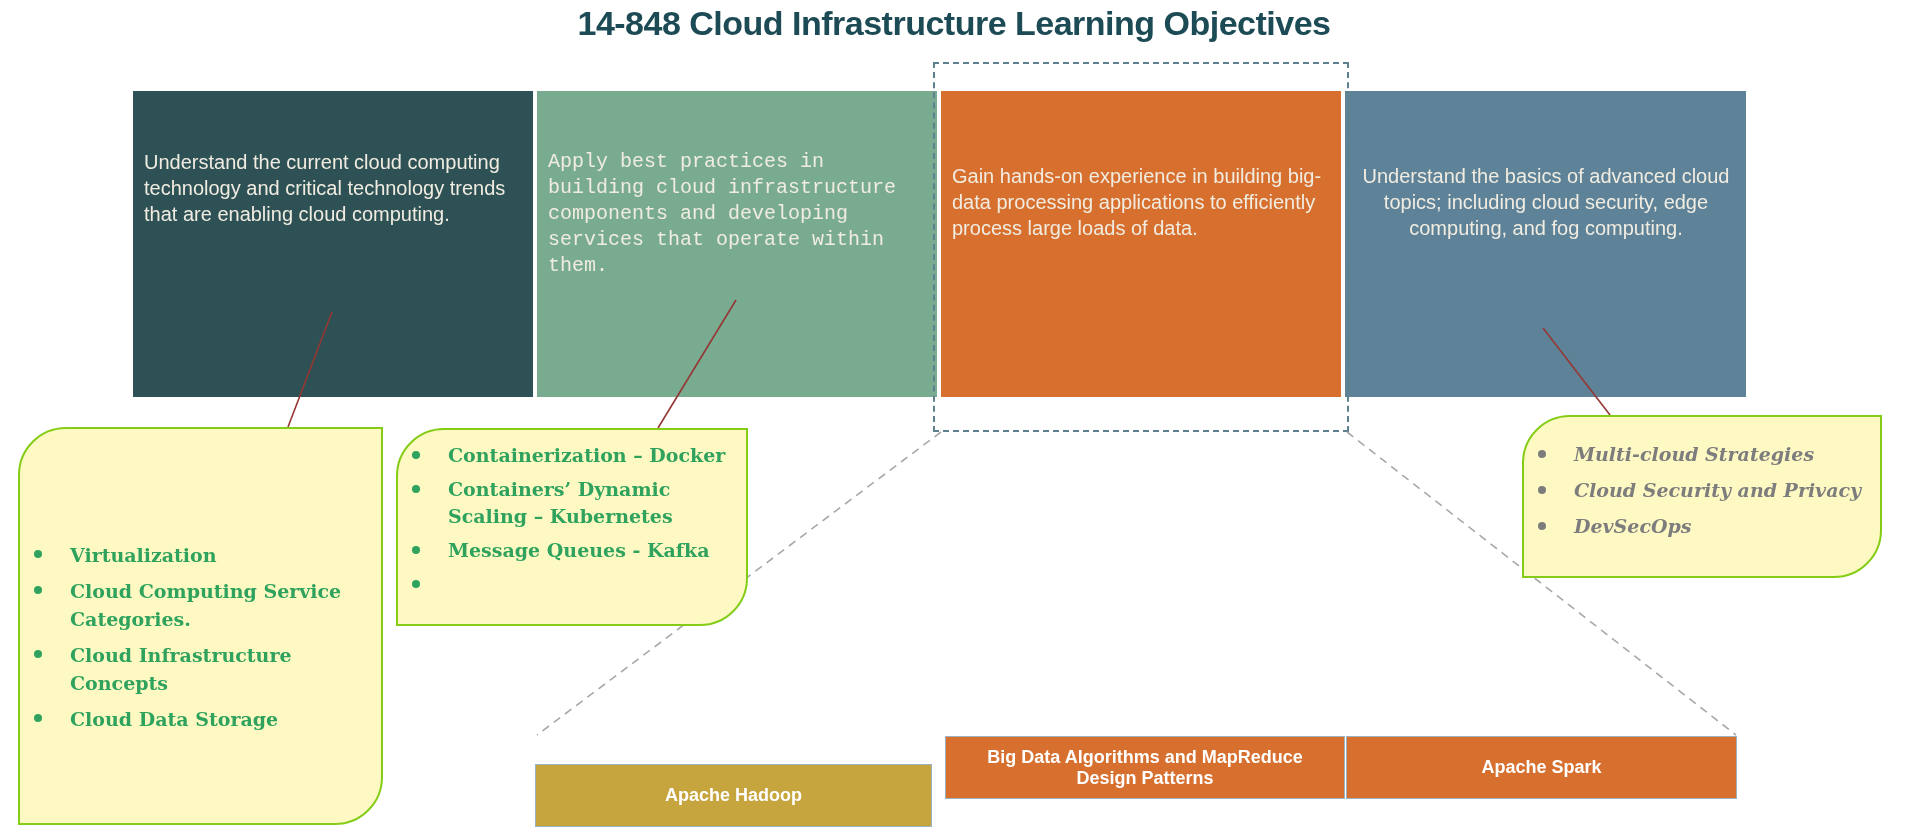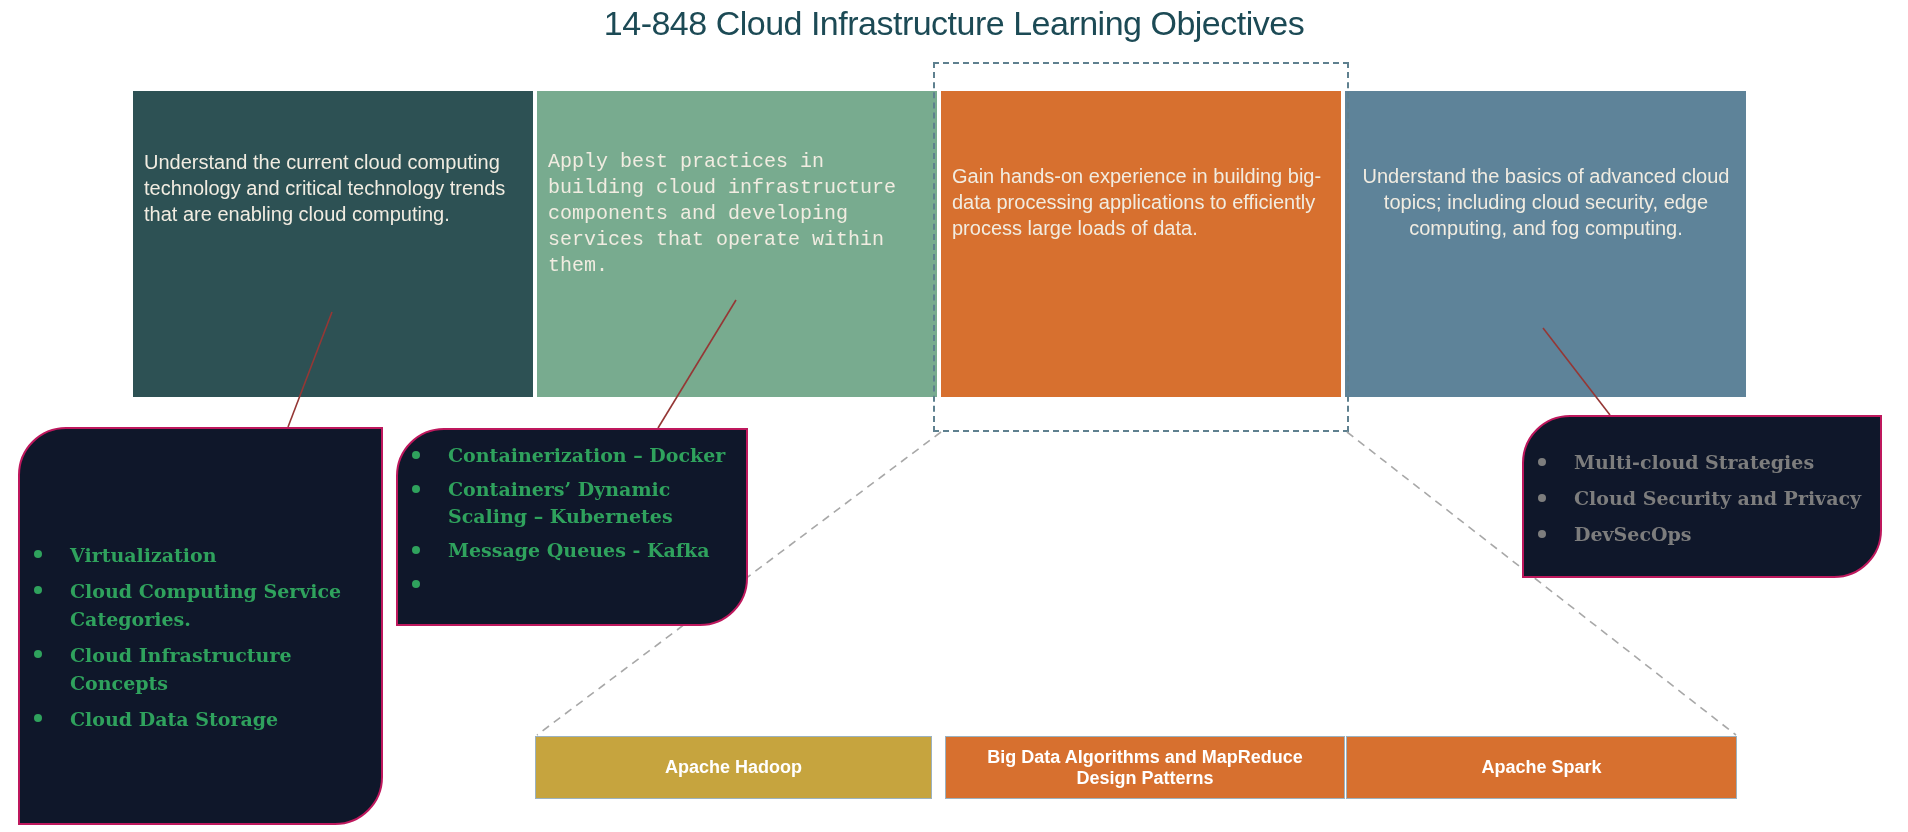--- a/index.html
+++ b/index.html
@@ -1,65 +1,65 @@
 <!DOCTYPE html>
 <html><head>
 <meta charset="utf-8">
 <style>
   html,body{margin:0;padding:0;background:#ffffff;}
   body{width:1908px;height:832px;overflow:hidden;font-family:"Liberation Sans",sans-serif;}
   .stage{position:relative;width:1908px;height:832px;background:#ffffff;}
 
   
   .title{position:absolute;top:4px;left:0;width:100%;text-align:center;
-         font-size:34px;font-weight:normal;color:#1C4A55;letter-spacing:-0.5px;margin:0;}
+         font-size:34px;font-weight:bold;color:#1C4A55;letter-spacing:-0.5px;margin:0;}
 
   
   .obox{position:absolute;top:91px;height:306px;box-sizing:border-box;}
   .obox p{margin:0;padding:0 10px 0 11px;color:#F1ECE1;font-size:20px;line-height:26px;font-weight:400;}
   .obox1{left:133px;width:400px;background:#2D5154;}
   .obox2{left:537px;width:400px;background:#78AB8F;font-family:Liberation Mono, monospace;}
   .obox3{left:941px;width:400px;background:#D7702F;}
   .obox4{left:1345px;width:401px;background:#5E8399;text-align:center;}
   .obox1 p,.obox2 p{padding-top:58px;}
   .obox3 p,.obox4 p{padding-top:72px;}
 
   
   .dashed-frame{position:absolute;left:933px;top:62px;width:416px;height:370px;
                 border:2px dashed #5E808F;box-sizing:border-box;background:transparent;}
 
   
-  .callout{position:absolute;background:#0f172a;border:2px solid #be185d;box-sizing:border-box;
+  .callout{position:absolute;background:#fef9c3;border:2px solid #84cc16;box-sizing:border-box;
            border-radius:48px 0 48px 0;}
   .callout-left{left:18px;top:427px;width:365px;height:398px;}
   .callout-mid{left:396px;top:428px;width:352px;height:198px;}
   .callout-right{left:1522px;top:415px;width:360px;height:163px;}
 
   .callout ul{list-style:none;margin:0;padding:0 10px 0 14px;}
   .callout li{display:flex;align-items:flex-start;font-family:"DejaVu Serif",serif;
               font-weight:bold;font-size:19px;line-height:28px;margin-bottom:8px;}
   .callout-left ul{padding-top:112px;}
   .callout-mid ul{padding-top:12px;}
   .callout-mid li{line-height:27px;margin-bottom:7px;}
-  .callout-right ul{padding-top:32px;}
+  .callout-right ul{padding-top:24px;font-style:italic;}
   .callout-right li{line-height:27px;margin-bottom:9px;}
   .dot{flex:0 0 8px;width:8px;height:8px;border-radius:50%;margin:9px 28px 0 0;}
   .green li{color:#2FA25D;}
   .green .dot{background:#2FA25D;}
   .gray li{color:#7D7D7D;}
   .gray .dot{background:#7D7D7D;}
 
   
   .overlay{position:absolute;left:0;top:0;width:1908px;height:832px;pointer-events:none;}
 
   
   .bseg{position:absolute;top:736px;height:63px;display:flex;align-items:center;justify-content:center;
         color:#ffffff;font-weight:bold;font-size:18px;text-align:center;line-height:21px;
         box-sizing:border-box;border:1px solid #9BB2C0;}
-  .bseg1{left:535px;width:397px;background:#C6A43E;}
+  .bseg1{left:535px;width:397px;background:#C6A43E;margin-top:28px;}
   .bseg2{left:945px;width:400px;background:#D7702F;}
   .bseg3{left:1346px;width:391px;background:#D7702F;}
   .bseg span{display:block;padding:0 14px;}
 </style>
 </head>
 <body>
 
 <div class="stage">
 
   <h1 class="title">14-848 Cloud Infrastructure Learning Objectives</h1>

